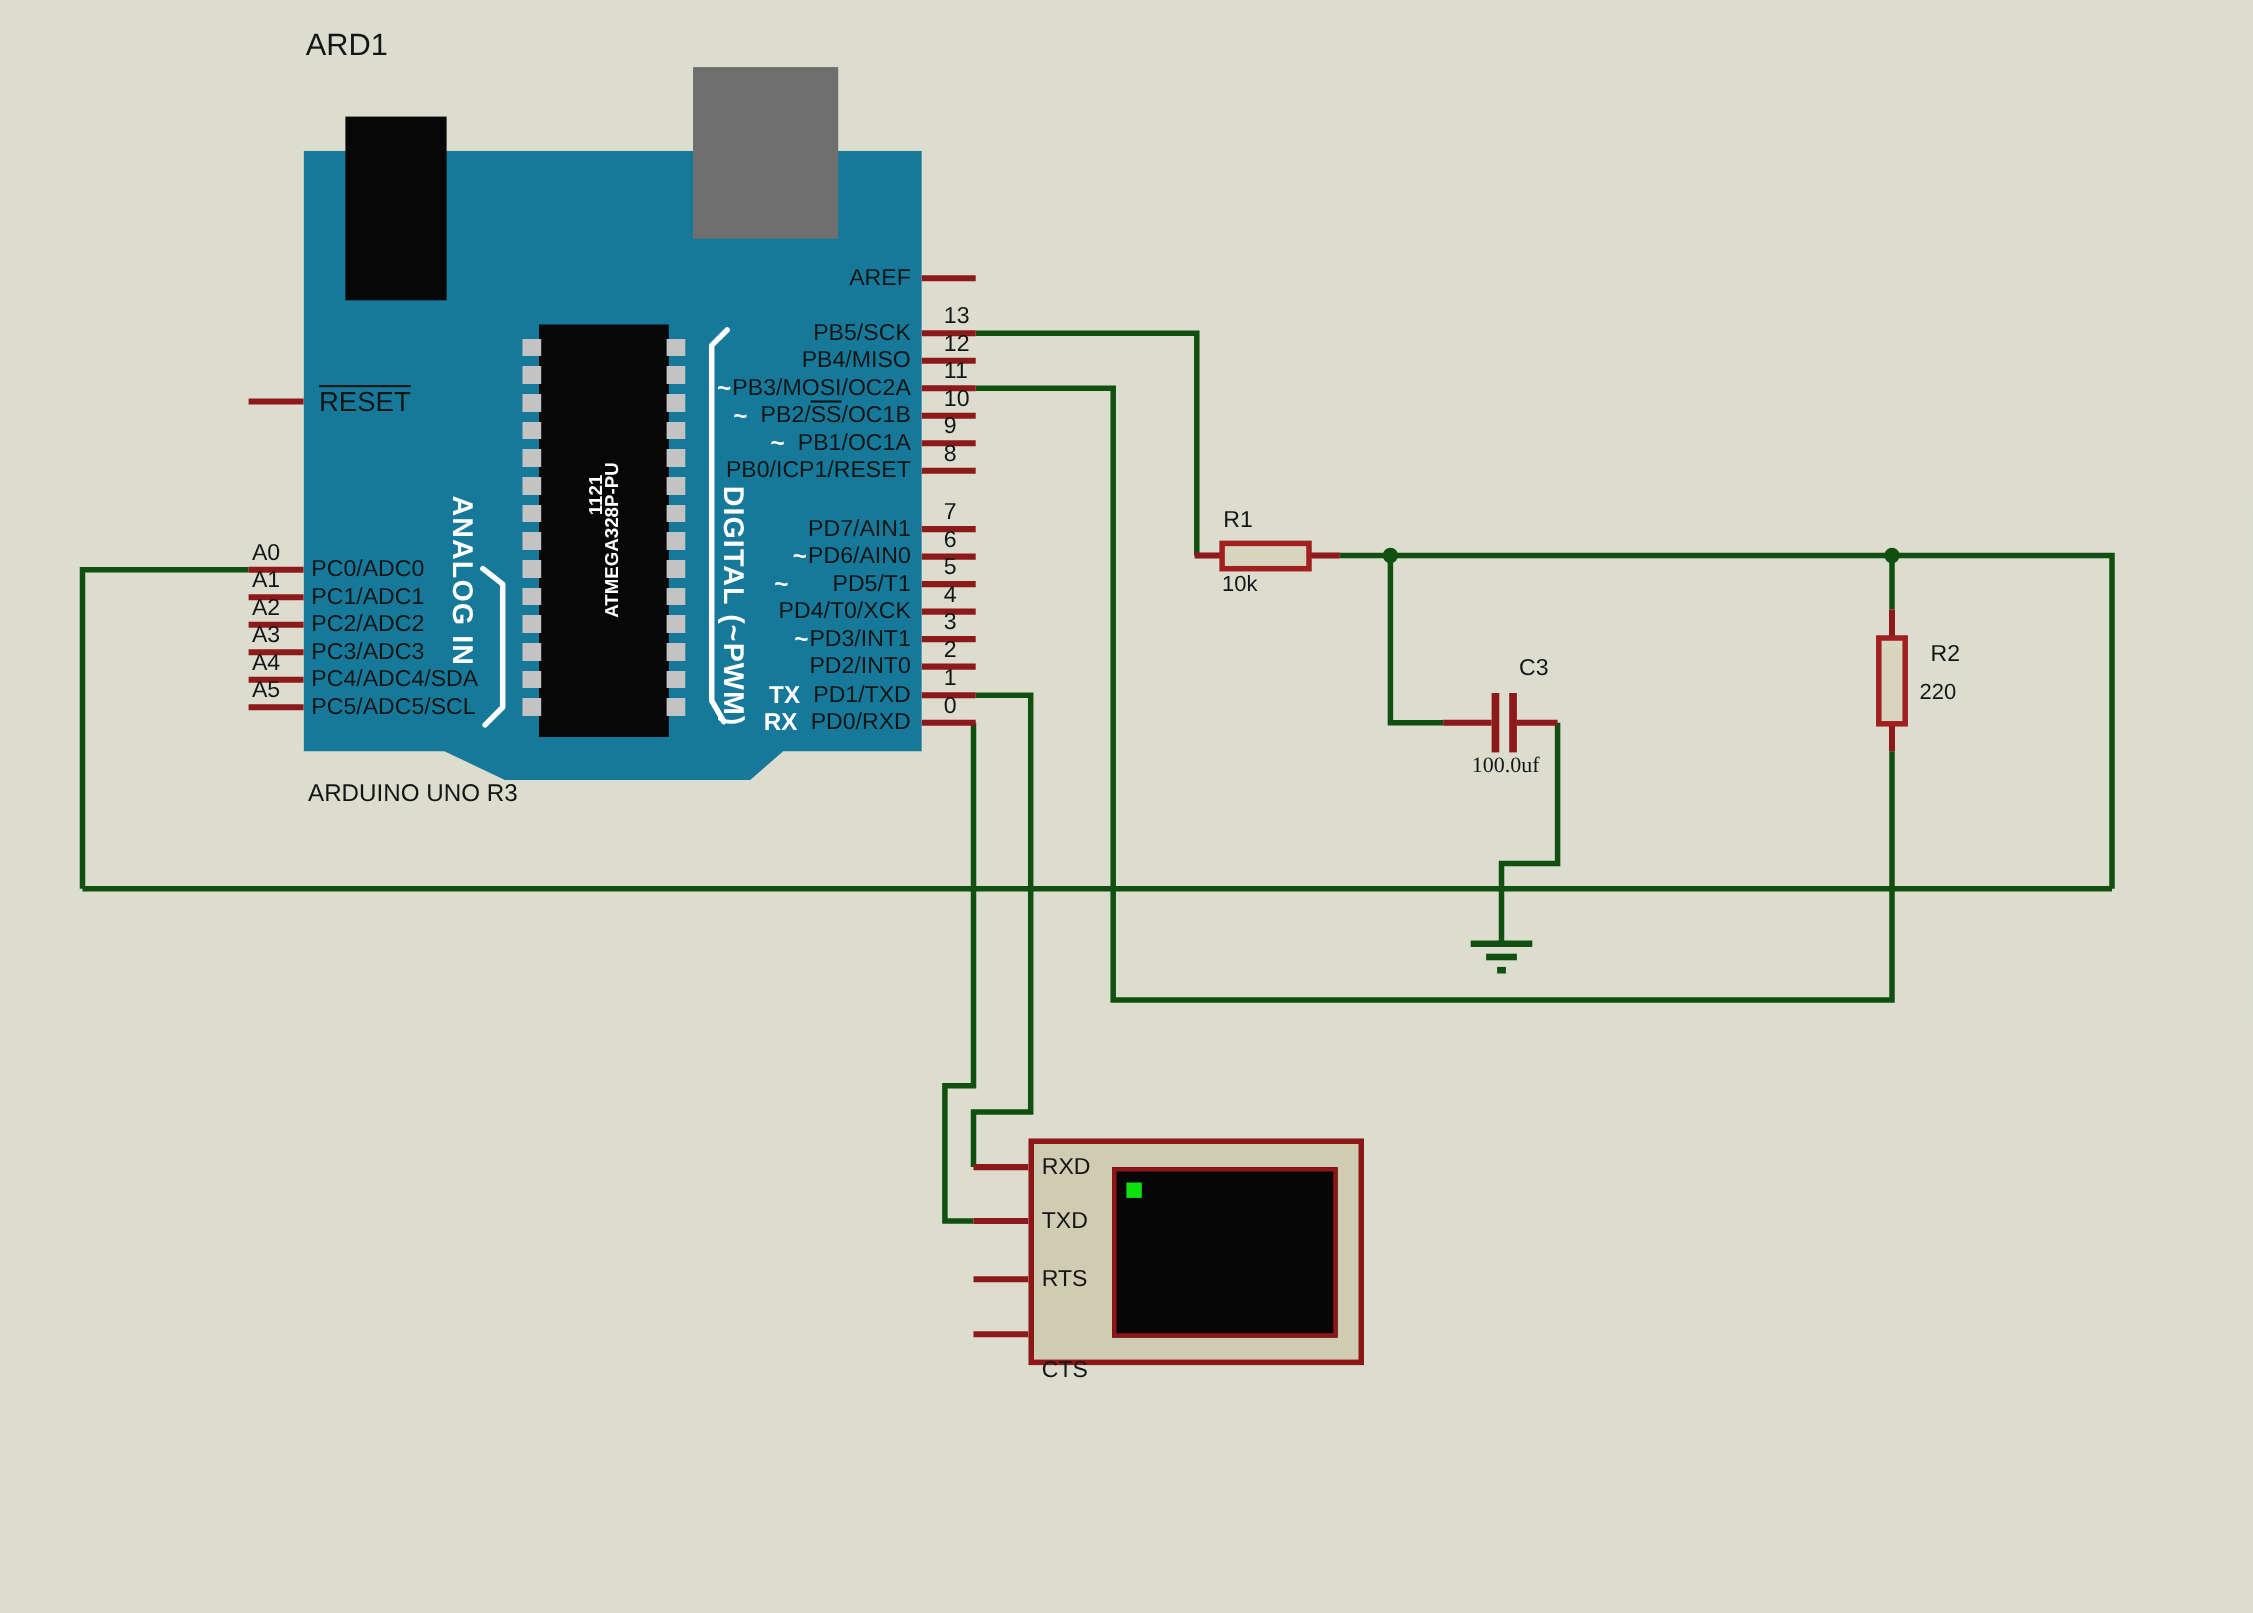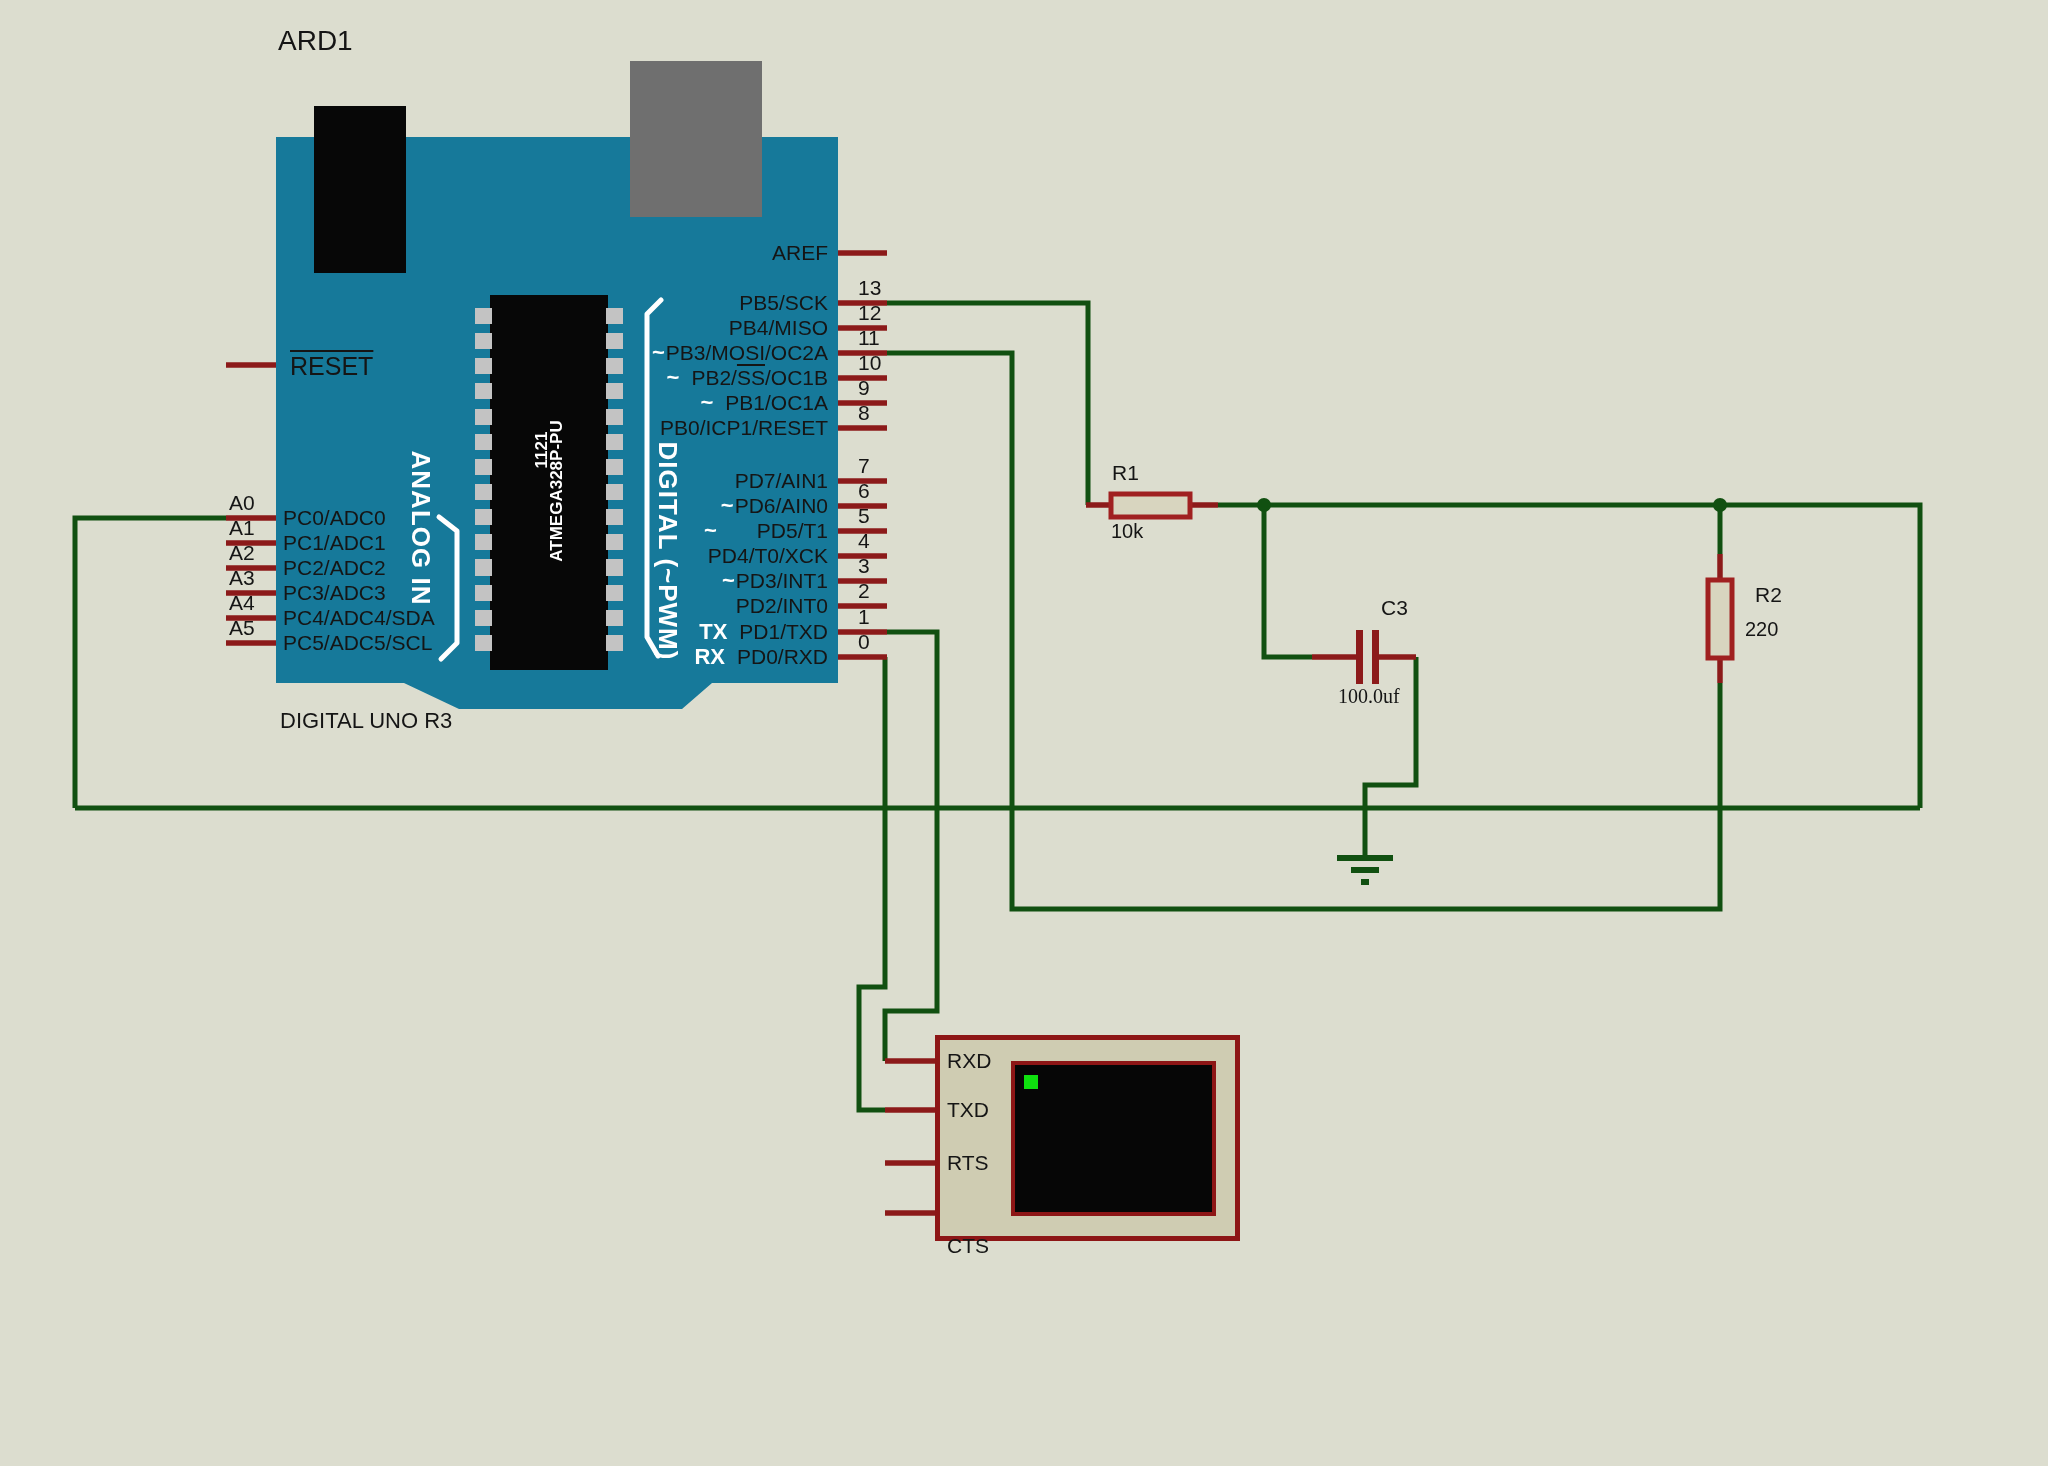--- a/index.html
+++ b/index.html
@@ -138,21 +138,21 @@
 
   <div class="abs" id="powerjack"></div>
   <div class="abs" id="usb"></div>
   <div class="abs" id="chip"></div>
   <div class="abs padcol" style="left:475px;"></div>
   <div class="abs padcol" style="left:606px;"></div>
   <div class="chiptext" style="left:542px;top:450px;font-size:17px;">1121</div>
   <div class="chiptext" style="left:557px;top:491px;font-size:17px;">ATMEGA328P-PU</div>
 
   <div class="lbl ref-lbl" style="left:278px;top:25px;z-index:3;">ARD1</div>
-  <div class="lbl" id="board-name" style="left:280px;top:708px;z-index:3;">DIGITAL UNO R3</div>
+  <div class="lbl" id="board-name" style="left:280px;top:708px;z-index:3;">ARDUINO UNO R3</div>
   <div class="lbl" id="reset-lbl" style="left:290px;top:352px;">RESET</div>
 
   <div class="vtext" style="left:420px;top:528px;">ANALOG IN</div>
   <div class="vtext" style="left:667px;top:551px;">DIGITAL (~PWM)</div>
 
   <div class="dpin-row" style="top:240px;">
     <span>AREF</span>
   </div>
 
   <div class="dpin-row" style="top:290px;">

